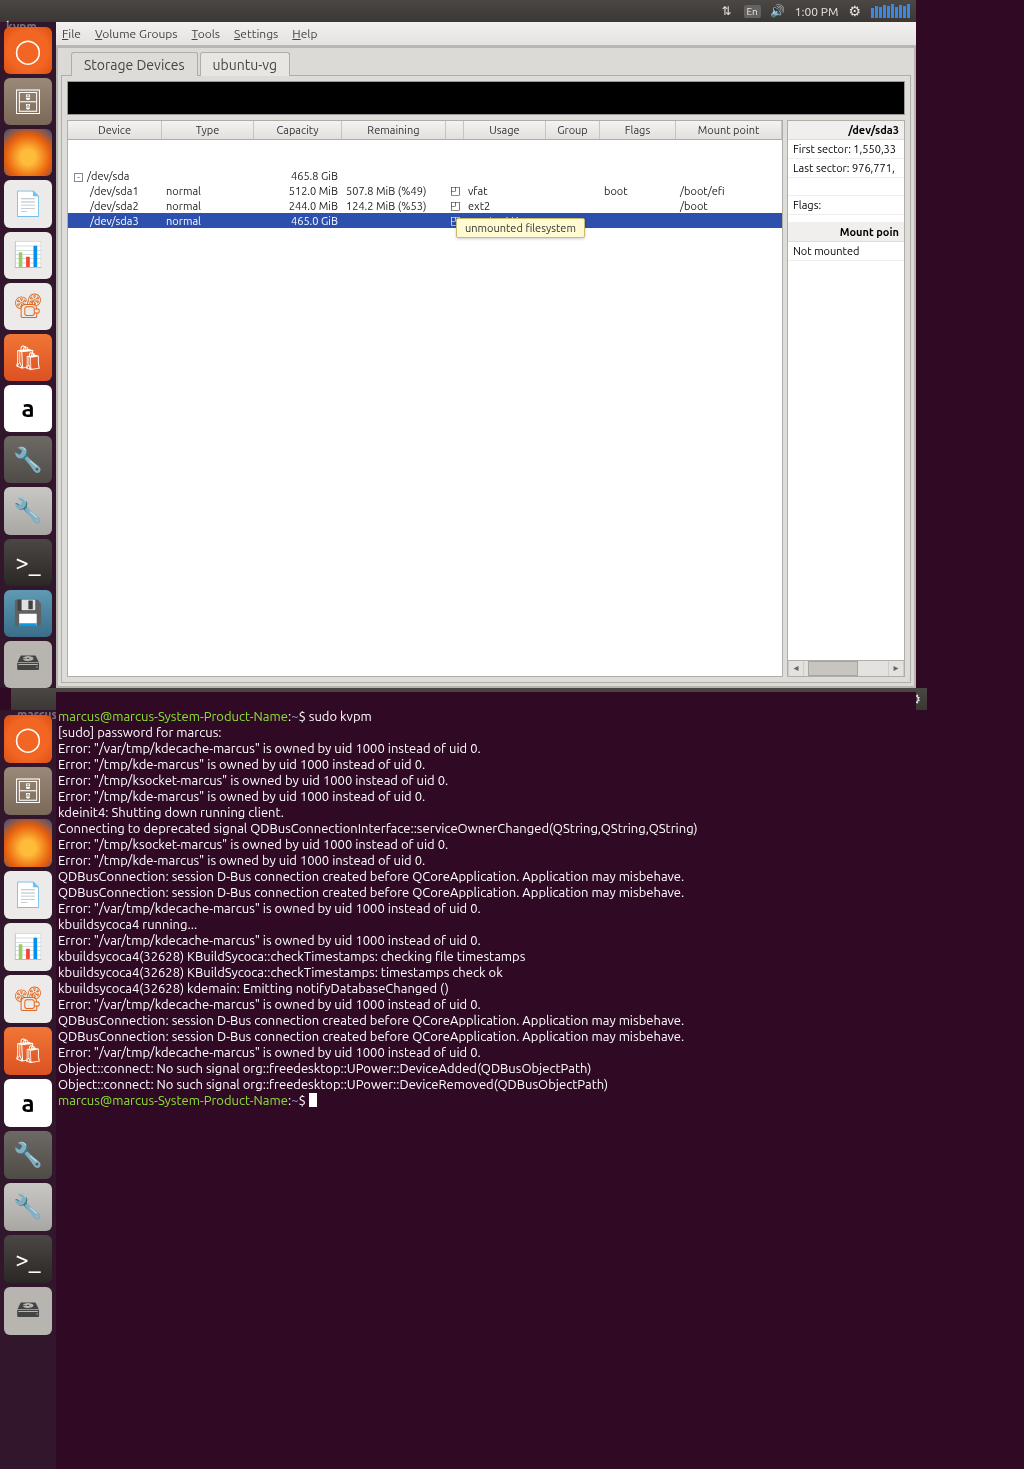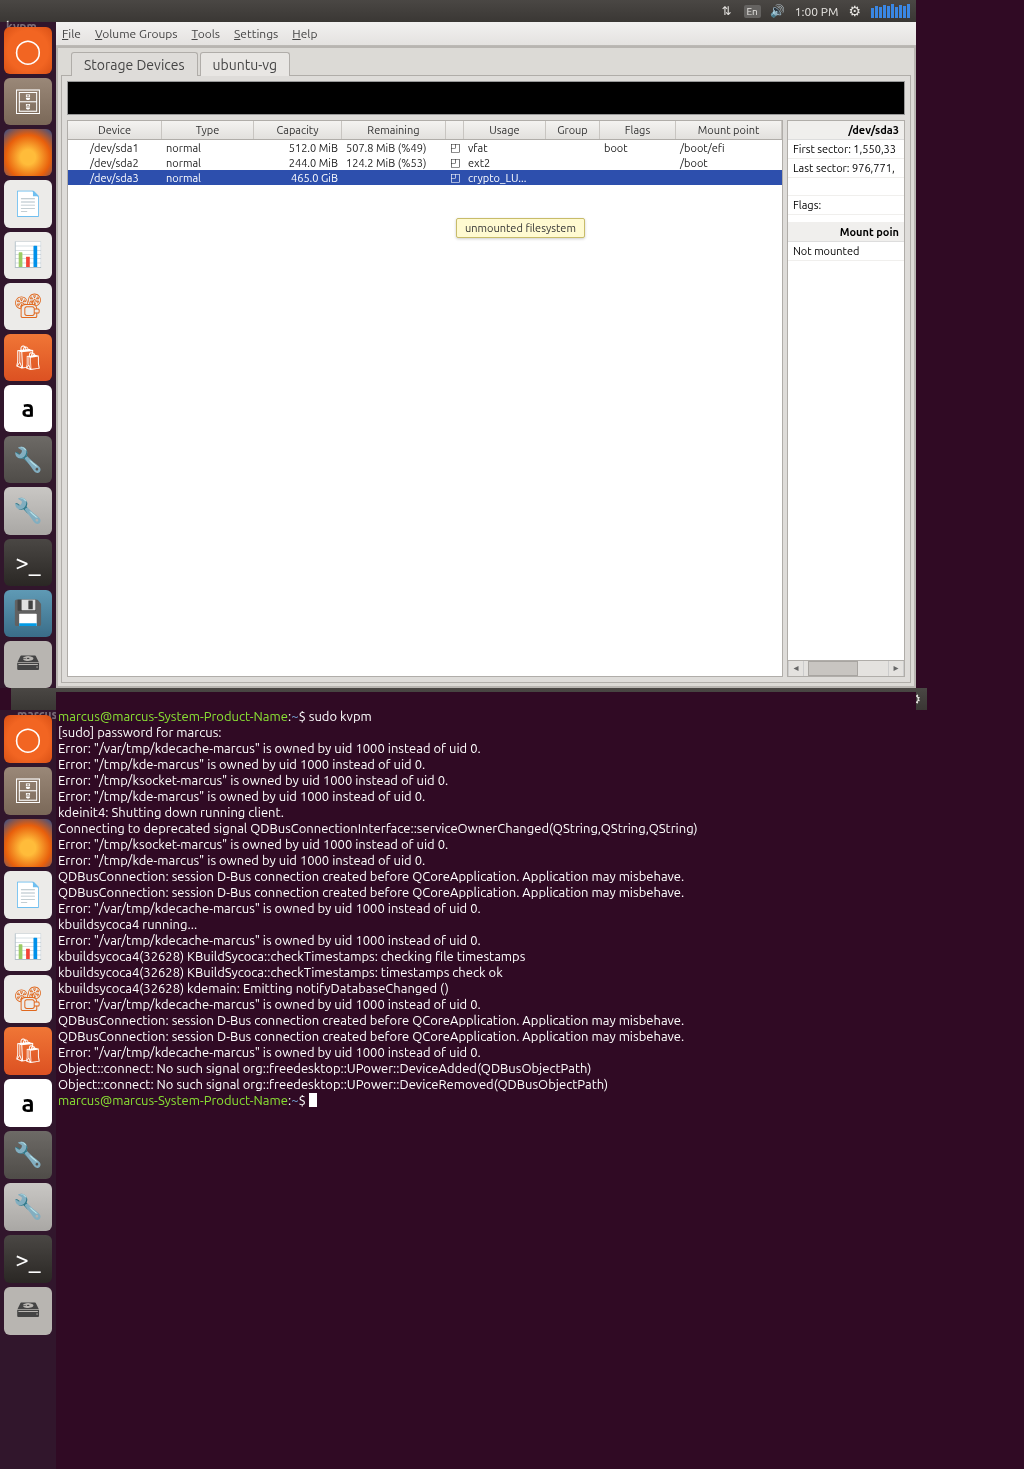--- a/index.html
+++ b/index.html
@@ -34,21 +34,21 @@
 .li-nautilus { background:#b8b5b1; color:#444; }
 .menubar { height:24px; background:linear-gradient(#f2f1f0,#e4e2e0); border-bottom:1px solid #bcb9b5; display:flex; align-items:center; padding:0 6px; gap:14px; font-size:12px; color:#444; margin-left:56px; }
 .menubar span u { text-decoration:underline; }
 .appbody { margin-left:56px; height:642px; background:#dcdad6; border:2px solid #b8b5b1; padding:3px; display:flex; flex-direction:column; }
 .tabs { display:flex; height:24px; padding-left:10px; }
 .tab { padding:4px 12px; background:#e8e6e3; border:1px solid #b0ada9; border-bottom:none; border-radius:3px 3px 0 0; margin-right:2px; font-size:14px; color:#444; position:relative; top:1px; }
 .tab.active { background:#dedcd9; z-index:2; }
 .tabpage { flex:1; background:#dedcd9; border:1px solid #b0ada9; padding:5px; display:flex; flex-direction:column; gap:5px; }
 .blackbar { height:34px; background:#000; border:1px solid #999; }
 .splitarea { flex:1; display:flex; gap:4px; min-height:0; }
-.treewrap { flex:1; display:flex; flex-direction:column; border:1px solid #b0ada9; background:#fff; min-width:0; }
+.treewrap { flex:1; display:flex; flex-direction:column; border:1px solid #b0ada9; background:#fff; min-width:0;gap:28px; }
 .tree-header { display:flex; background:linear-gradient(#f4f3f1,#e2e0dd); border-bottom:1px solid #b0ada9; }
 .th { border-right:1px solid #c8c5c1; padding:3px 4px; font-size:11px; text-align:center; color:#333; overflow:hidden; white-space:nowrap; }
 .c0{width:94px} .c1{width:92px} .c2{width:88px} .c3{width:104px} .c4{width:18px} .c5{width:82px} .c6{width:54px} .c7{width:76px} .c8{flex:1}
 .tree-body { flex:1; overflow:auto; }
 .trow { display:flex; font-size:11px; height:15px; align-items:center; color:#222; }
 .trow.sel { background:#2d4fad; color:#fff; }
 .trow .td { padding:0 4px; overflow:hidden; white-space:nowrap; }
 .td0{width:94px; padding-left:6px !important;} .td-dev{padding-left:22px !important;}
 .td1{width:92px} .td2{width:88px; text-align:right} .td3{width:104px} .td4{width:18px; text-align:center} .td5{width:82px} .td6{width:54px} .td7{width:76px} .td8{flex:1}
 .expander { display:inline-block; width:9px; height:9px; border:1px solid #888; font-size:9px; line-height:7px; text-align:center; margin-right:4px; background:#fff; color:#555;}
@@ -117,20 +117,31 @@
             <div class="th c2">Capacity</div>
             <div class="th c3">Remaining</div>
             <div class="th c4"></div>
             <div class="th c5">Usage</div>
             <div class="th c6">Group</div>
             <div class="th c7">Flags</div>
             <div class="th c8">Mount point</div>
           </div>
           <div class="tree-body" id="tree-body">
               <div class="trow">
+                <div class="td td0"><span class="expander">-</span>/dev/sda</div>
+                <div class="td td1"></div>
+                <div class="td td2">465.8 GiB</div>
+                <div class="td td3"></div>
+                <div class="td td4"></div>
+                <div class="td td5"></div>
+                <div class="td td6"></div>
+                <div class="td td7"></div>
+                <div class="td td8"></div>
+              </div>
+              <div class="trow">
                 <div class="td td0 td-dev">/dev/sda1</div>
                 <div class="td td1">normal</div>
                 <div class="td td2">512.0 MiB</div>
                 <div class="td td3">507.8 MiB (%49)</div>
                 <div class="td td4">◰</div>
                 <div class="td td5">vfat</div>
                 <div class="td td6"></div>
                 <div class="td td7">boot</div>
                 <div class="td td8">/boot/efi</div>
               </div>

